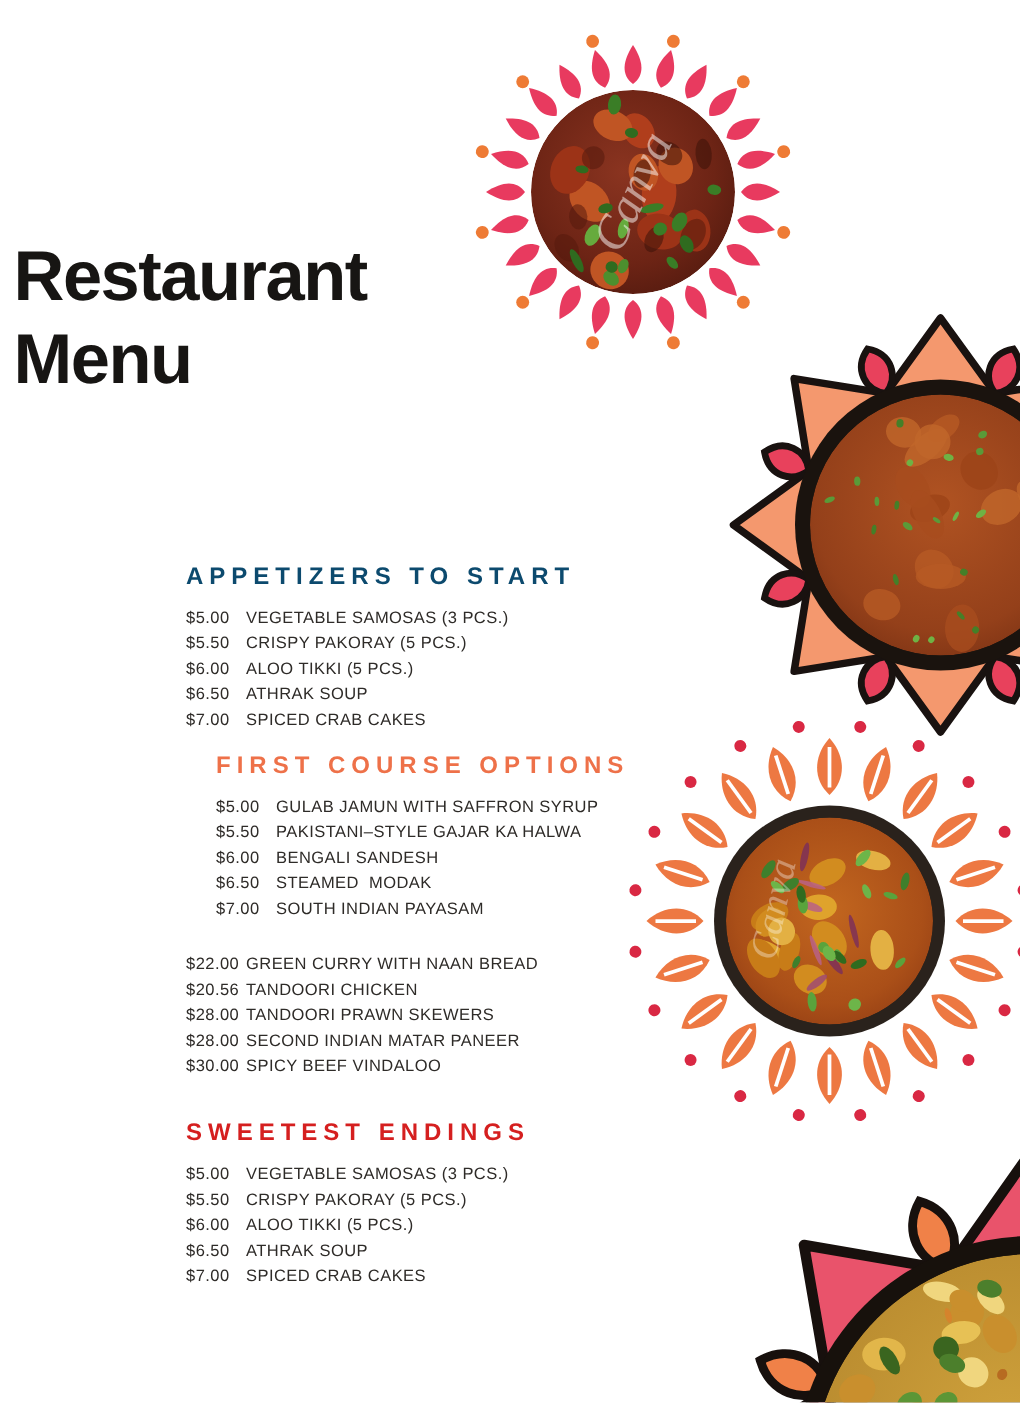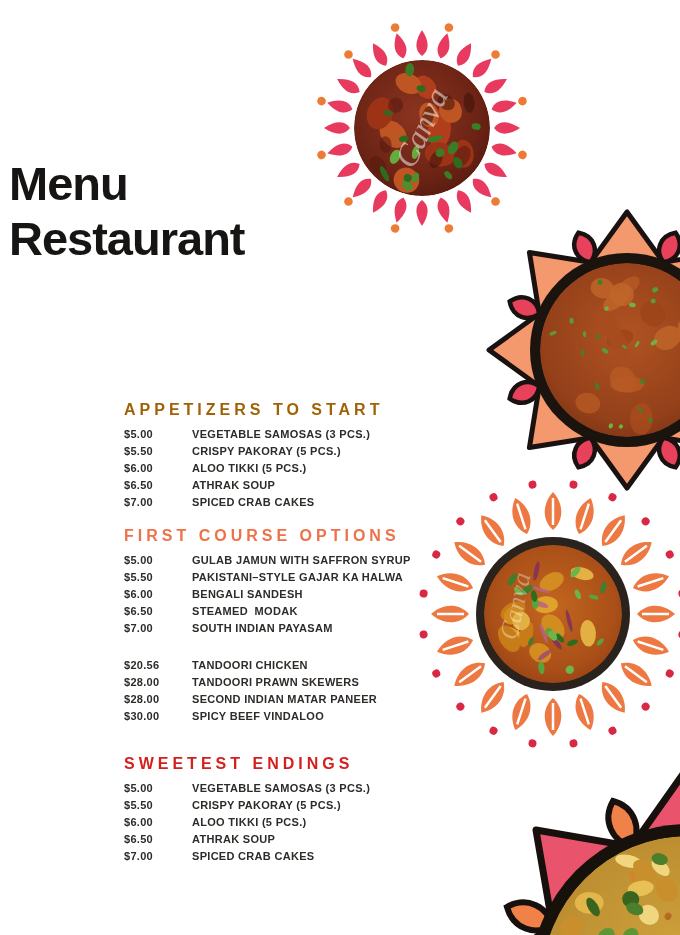--- a/index.html
+++ b/index.html
@@ -6,28 +6,28 @@
   .page{
     position:relative;width:680px;height:935px;background:#ffffff;
     overflow:hidden;font-family:"Liberation Sans",sans-serif;
   }
   
   .title-block{position:absolute;left:9px;top:156px;color:#171513;}
   .title-line{font-size:47px;font-weight:bold;line-height:55px;letter-spacing:-1px;}
   
   .menu{position:absolute;left:124px;top:376px;width:360px;}
   .menu-section{margin-bottom:14px;}
-  .menu-section:nth-child(2){margin-bottom:20px;}
+  .menu-section:nth-child(2){margin-bottom:20px;margin-left:20px;}
   .menu-section:nth-child(3){margin-bottom:28px;}
   .menu-heading{
     font-size:16px;font-weight:bold;letter-spacing:4px;
     line-height:18px;margin:0 0 9px 0;white-space:pre;
   }
-  .menu-row{display:flex;height:17px;align-items:flex-start;
-    font-size:11px;font-weight:bold;color:#2e2b28;letter-spacing:.3px;gap:28px;}
+  .menu-row{display:flex;height:17px;align-items:center;
+    font-size:11px;font-weight:normal;color:#2e2b28;letter-spacing:.3px;}
   .price{width:40px;flex:none;}
   .iname{white-space:pre;}
   
   .deco{position:absolute;}
   .deco-1{left:312px;top:18px;}
   .deco-2{left:477px;top:200px;}
   .deco-3{left:413px;top:474px;}
   .deco-4{left:458px;top:752px;}
 </style>
 </head>
@@ -462,27 +462,27 @@
           <ellipse cx="74.8" cy="102.8" rx="5.2" ry="3.9" transform="rotate(147 74.8 102.8)" fill="#d97f2a" opacity="0.8"></ellipse>
           <ellipse cx="25.6" cy="-79" rx="5.6" ry="3.6" transform="rotate(166 25.6 -79)" fill="#d97f2a" opacity="0.8"></ellipse>
           <ellipse cx="-82.7" cy="88.2" rx="3.7" ry="3.6" transform="rotate(68 -82.7 88.2)" fill="#b35f1c" opacity="0.8"></ellipse>
           <ellipse cx="96.9" cy="79.2" rx="3.5" ry="3.7" transform="rotate(96 96.9 79.2)" fill="#b35f1c" opacity="0.8"></ellipse>
           <ellipse cx="-88.1" cy="10" rx="4.4" ry="2.7" transform="rotate(21 -88.1 10)" fill="#b35f1c" opacity="0.8"></ellipse>
         </g>
     </g>
   </svg>
 
   <header class="title-block">
+    <div class="title-line">Restaurant</div>
     <div class="title-line">Menu</div>
-    <div class="title-line">Restaurant</div>
   </header>
 
   <main class="menu">
     <section class="menu-section">
-      <h2 class="menu-heading" style="color: #a16207; margin-top: 25px;">APPETIZERS TO START</h2>
+      <h2 class="menu-heading" style="color: #0c4a6e;">APPETIZERS TO START</h2>
       <div class="section-items">
           <div class="menu-row">
             <span class="price">$5.00</span>
             <span class="iname">VEGETABLE SAMOSAS (3 PCS.)</span>
           </div>
           <div class="menu-row">
             <span class="price">$5.50</span>
             <span class="iname">CRISPY PAKORAY (5 PCS.)</span>
           </div>
           <div class="menu-row">
@@ -522,20 +522,24 @@
           <div class="menu-row">
             <span class="price">$7.00</span>
             <span class="iname">SOUTH INDIAN PAYASAM</span>
           </div>
         </div>
     </section>
 
     <section class="menu-section">
       <div class="section-items">
           <div class="menu-row">
+            <span class="price">$22.00</span>
+            <span class="iname">GREEN CURRY WITH NAAN BREAD</span>
+          </div>
+          <div class="menu-row">
             <span class="price">$20.56</span>
             <span class="iname">TANDOORI CHICKEN</span>
           </div>
           <div class="menu-row">
             <span class="price">$28.00</span>
             <span class="iname">TANDOORI PRAWN SKEWERS</span>
           </div>
           <div class="menu-row">
             <span class="price">$28.00</span>
             <span class="iname">SECOND INDIAN MATAR PANEER</span>

